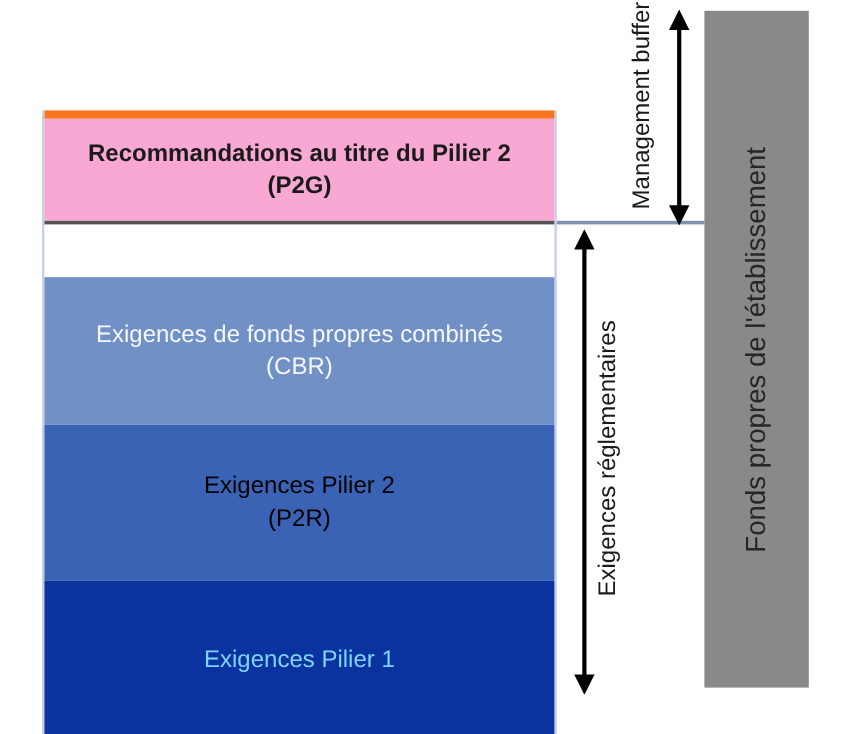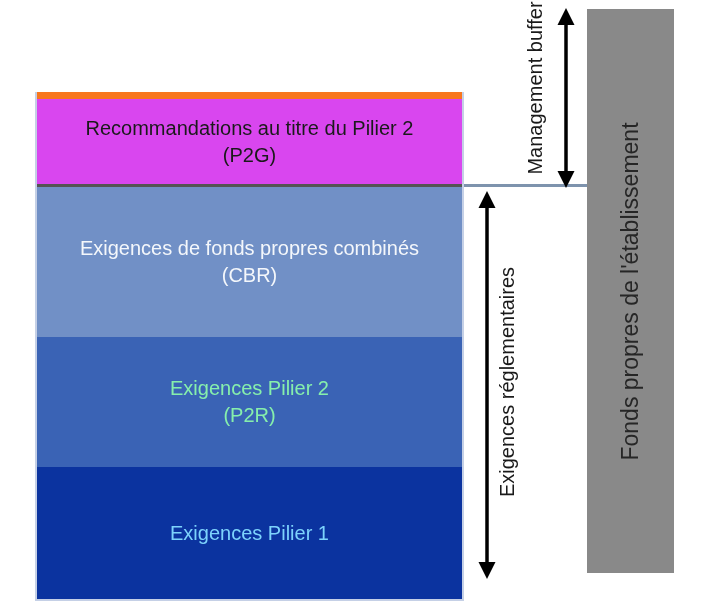--- a/index.html
+++ b/index.html
@@ -31,21 +31,21 @@
   .block {
     display: flex;
     flex-direction: column;
     justify-content: center;
     align-items: center;
     text-align: center;
     font-size: 20px;
     line-height: 27px;
   }
   .block-p2g { height: 85px; }
-  .block-cbr { height: 150px; }
+  .block-cbr { height: 123px; margin-top: 44px; }
   .block-p2r { height: 130px; }
   .block-p1  { height: 132px; }
   .block span { display: block; }
 
   
   .threshold-line {
     position: absolute;
     left: 464px;
     top: 184px;
     width: 123px;
@@ -95,33 +95,33 @@
   }
 </style>
 </head>
 <body>
 
 <div class="canvas">
 
   <div class="stack">
     <div class="accent-cap" style="background-color: rgb(248, 119, 30);"></div>
 
-    <div class="block block-p2g" style="background-color: #d946ef; color: rgb(26, 26, 26);">
+    <div class="block block-p2g" style="background-color: #f9a8d4; color: rgb(26, 26, 26); font-weight: bold;">
       <span>Recommandations au titre du Pilier 2</span>
       <span>(P2G)</span>
     </div>
 
     <div class="divider" style="background-color: rgb(84, 84, 84);"></div>
 
     <div class="block block-cbr" style="background-color: rgb(113, 144, 198); color: rgb(244, 247, 251);">
       <span>Exigences de fonds propres combinés</span>
       <span>(CBR)</span>
     </div>
 
-    <div class="block block-p2r" style="background-color: rgb(58, 99, 181); color: #86efac;">
+    <div class="block block-p2r" style="background-color: rgb(58, 99, 181); color: #000000;">
       <span>Exigences Pilier 2</span>
       <span>(P2R)</span>
     </div>
 
     <div class="block block-p1" style="background-color: rgb(11, 51, 159); color: #7dd3fc;">
       <span>Exigences Pilier 1</span>
     </div>
   </div>
 
   <div class="threshold-line" style="background-color: rgb(126, 147, 173);"></div>

